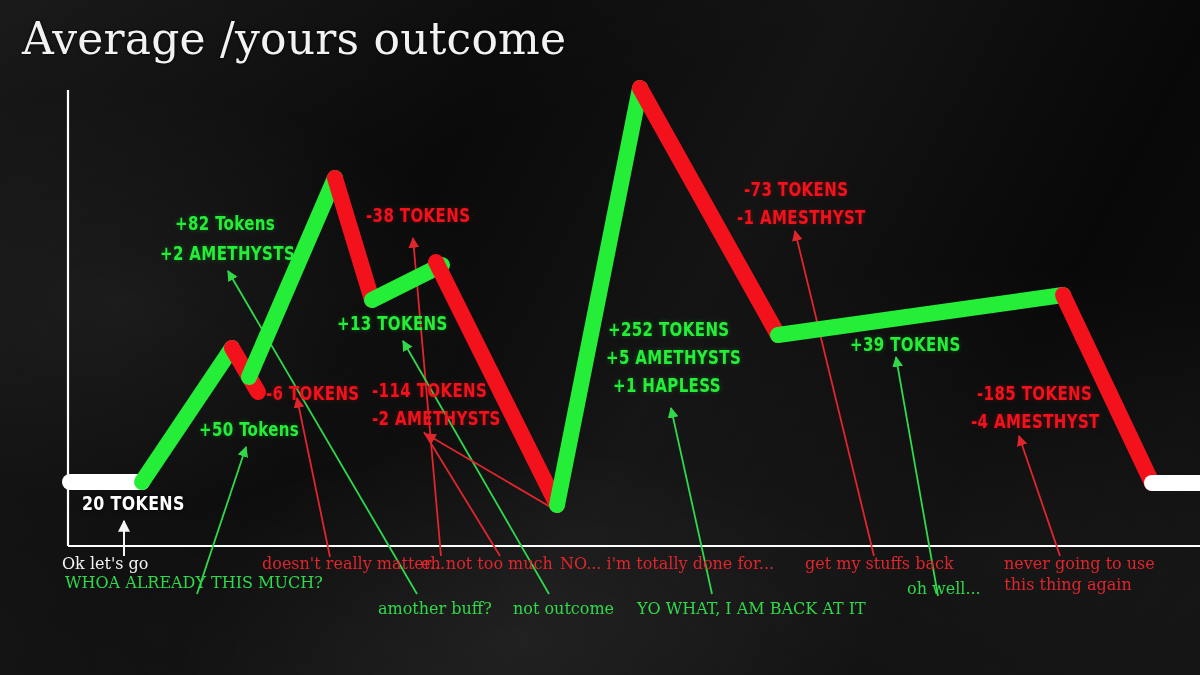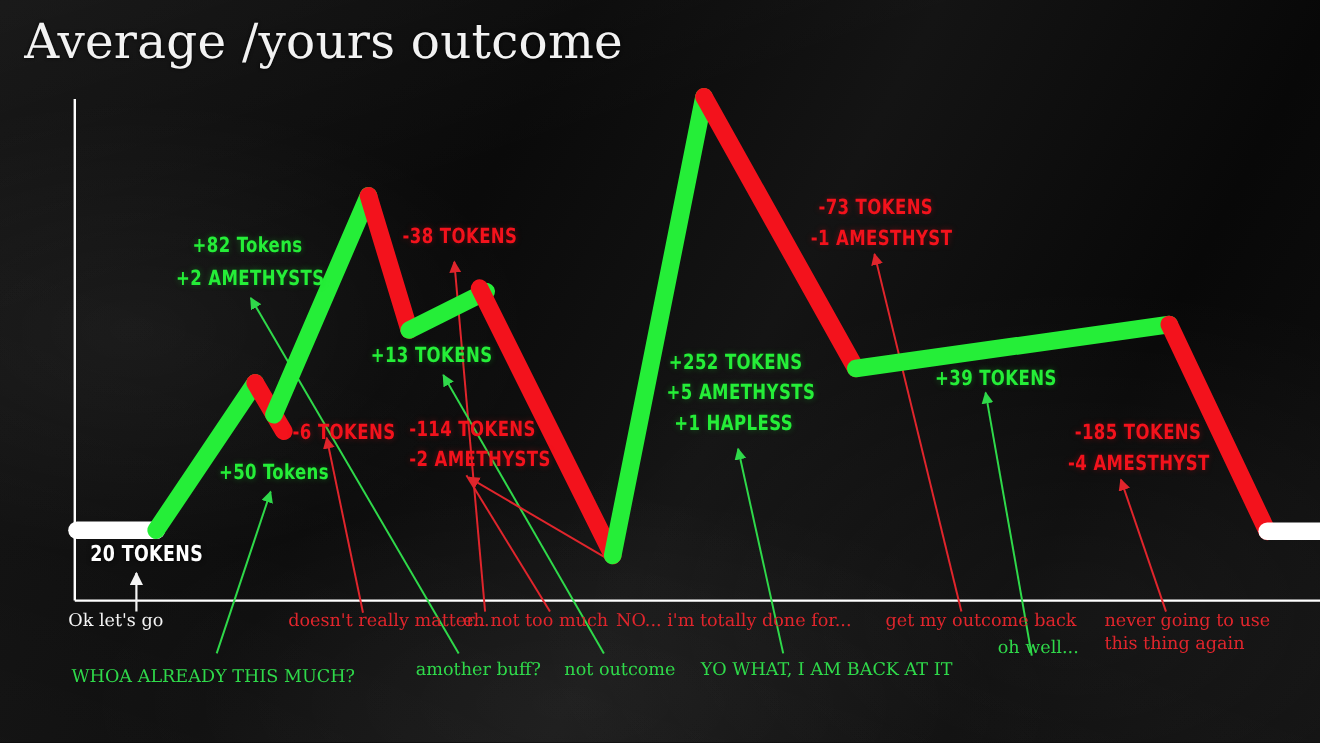--- a/index.html
+++ b/index.html
@@ -46,21 +46,21 @@
   .ann.base{color:#ffffff;font-size:20px;text-shadow:0 0 5px rgba(0,0,0,.9);}
 
   .cap{
     position:absolute;white-space:nowrap;
     font-family:"DejaVu Serif","Liberation Serif",serif;
     font-size:16px;line-height:21px;
   }
   .cap.gain{color:#2fd94a;}
   .cap.loss{color:#e0252c;}
   .cap.base{color:#f4f4f4;}
-  .cap.ctr{}
+  .cap.ctr{text-align:center;}
 </style>
 </head>
 <body>
 
 <div id="stage">
 
   <div class="title">Average /yours outcome</div>
 
   <svg class="layer">
     <line x1="68" y1="90" x2="68" y2="546" stroke="#ffffff" stroke-width="2.2"></line>
@@ -144,34 +144,34 @@
   <div class="ann loss" style="left:744px;top:177px;">-73 TOKENS</div>
   <div class="ann loss" style="left:737px;top:205px;">-1 AMESTHYST</div>
 
   <div class="ann gain" style="left:850px;top:332px;">+39 TOKENS</div>
 
   <div class="ann loss" style="left:977px;top:381px;">-185 TOKENS</div>
   <div class="ann loss" style="left:971px;top:409px;">-4 AMESTHYST</div>
 
   <div class="cap base" style="left:62px;top:553px;">Ok let's go</div>
 
-  <div class="cap gain" style="left:65px;top:604px;">WHOA ALREADY THIS MUCH?</div>
+  <div class="cap gain" style="left:65px;top:572px;">WHOA ALREADY THIS MUCH?</div>
 
   <div class="cap loss" style="left:250px;top:553px;margin-left:12px;">doesn't really matter...</div>
 
   <div class="cap gain" style="left:360px;top:598px;margin-left:18px;">amother buff?</div>
 
   <div class="cap loss" style="left:421px;top:553px;">eh not too much</div>
 
   <div class="cap gain" style="left:513px;top:598px;">not outcome</div>
 
   <div class="cap loss" style="left:560px;top:553px;">NO... i'm totally done for...</div>
 
   <div class="cap gain" style="left:637px;top:598px;">YO WHAT, I AM BACK AT IT</div>
 
-  <div class="cap loss" style="left:805px;top:553px;">get my outcome back</div>
+  <div class="cap loss" style="left:805px;top:553px;">get my stuffs back</div>
 
   <div class="cap gain" style="left:907px;top:578px;">oh well...</div>
 
   <div class="cap loss ctr" style="left:1004px;top:553px;width:128px;">never going to use</div>
   <div class="cap loss ctr" style="left:1004px;top:574px;width:128px;">this thing again</div>
 
 </div>
 
 </body></html>

